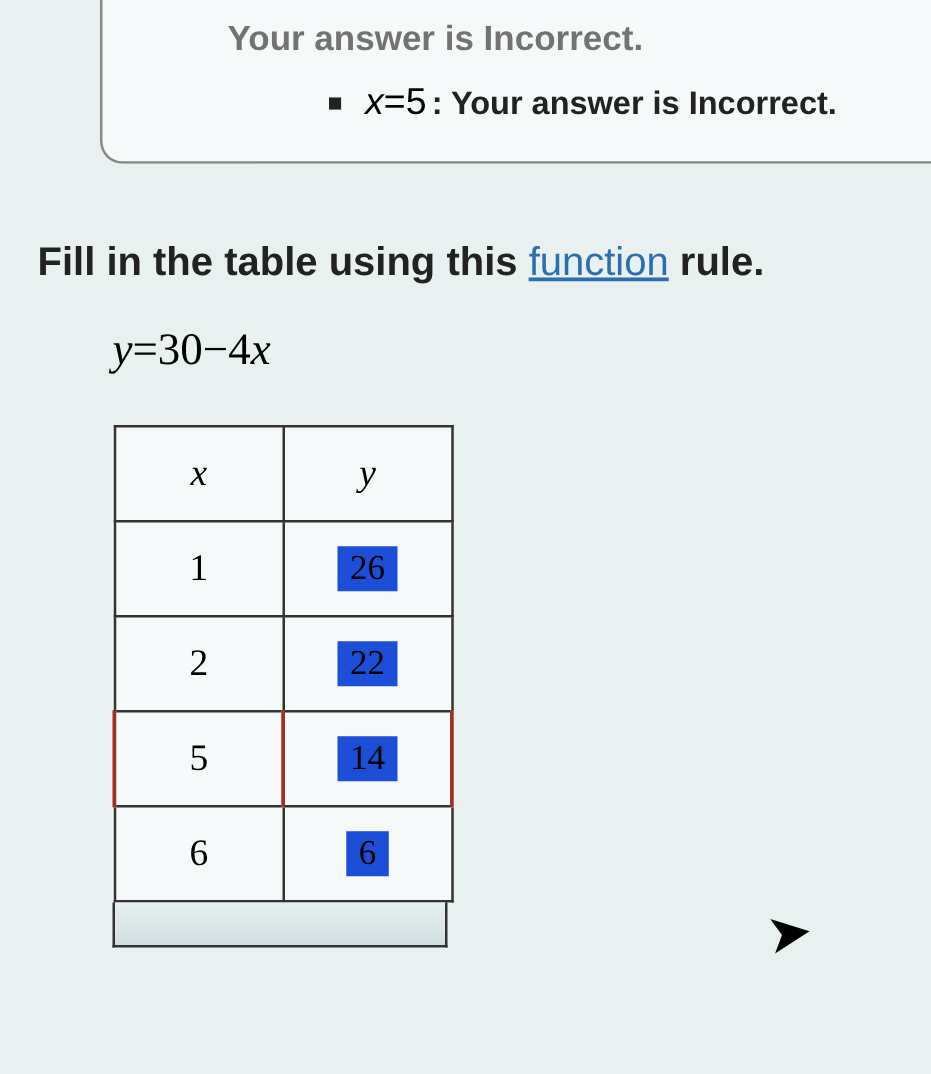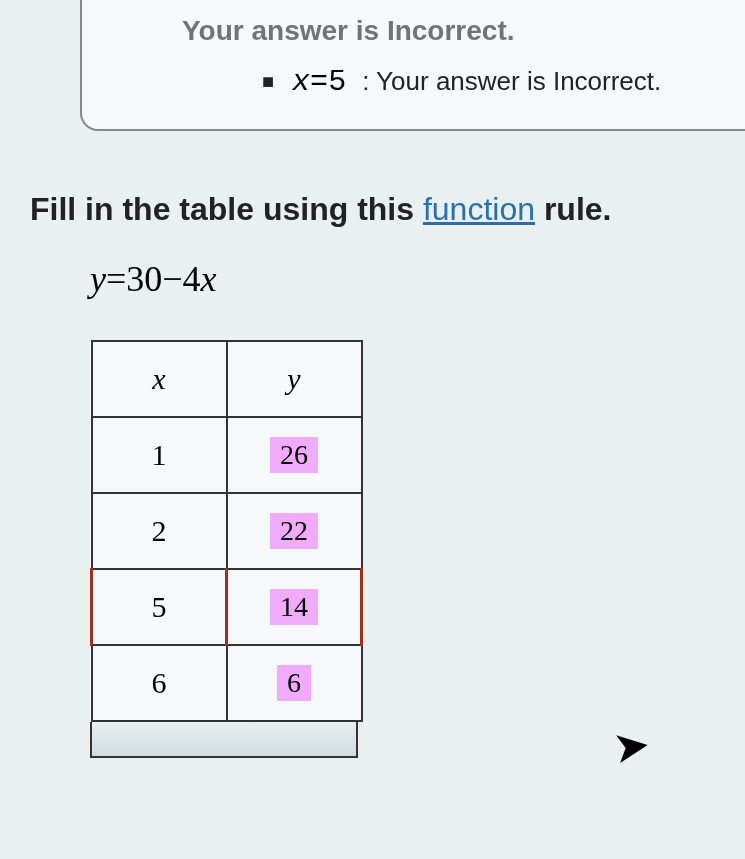--- a/index.html
+++ b/index.html
@@ -34,34 +34,34 @@
     font-weight: bold;
     color: #222;
   }
   .bullet {
     font-size: 20px;
     margin-right: 18px;
     position: relative;
     top: -2px;
   }
   .math-eq {
-    font-family: Liberation Mono, monospace;
+    font-family: Liberation Sans, sans-serif;
     font-style: italic;
     font-size: 30px;
     font-weight: normal;
     color: #000;
-    margin-right: 16px;
+    margin-right: 4px;
     text-align: center;
   }
   .num {
     font-style: normal;
   }
   .feedback-item-text {
     font-size: 26px;
-    font-weight: normal;
+    font-weight: bold;
   }
   .instruction {
     margin: 60px 30px 0 30px;
     font-size: 32px;
     font-weight: bold;
     color: #222;
   }
   .function-link {
     color: #2a6fb0;
     text-decoration: underline;
@@ -88,21 +88,21 @@
     font-family: 'Times New Roman', Times, serif;
     font-size: 30px;
     color: #000;
   }
   .func-table th {
     font-style: italic;
     font-weight: normal;
   }
   .answer-box {
     display: inline-block;
-    background: #f0abfc;
+    background: #1d4ed8;
     padding: 2px 10px;
     font-family: 'Times New Roman', Times, serif;
     font-size: 28px;
     color: #000;
   }
   .row-error td {
     border-left: 3px solid #a03020;
     border-right: 3px solid #a03020;
   }
   .button-bar {

